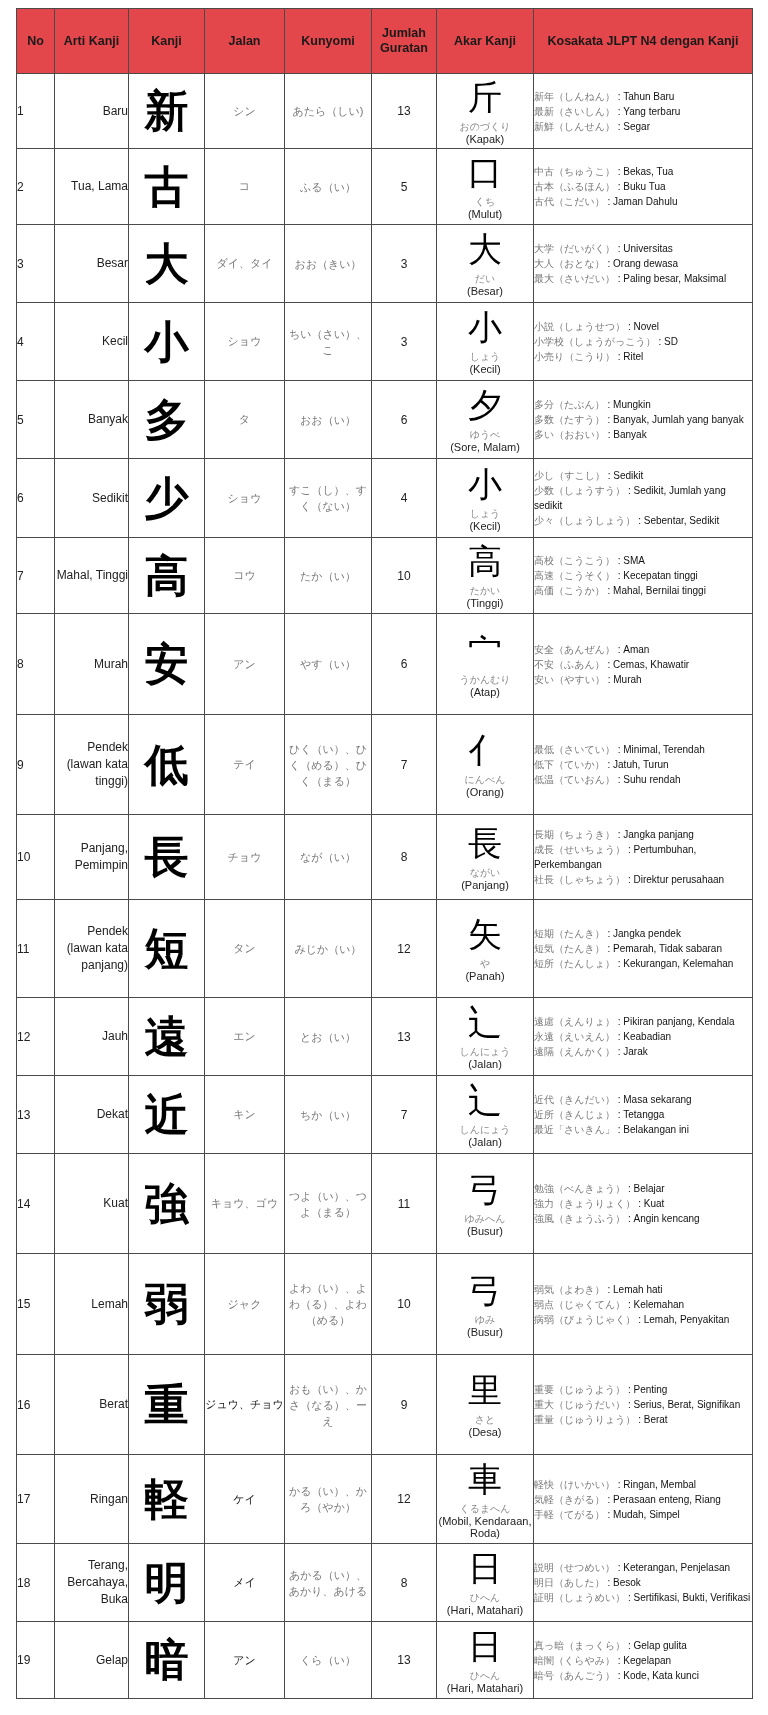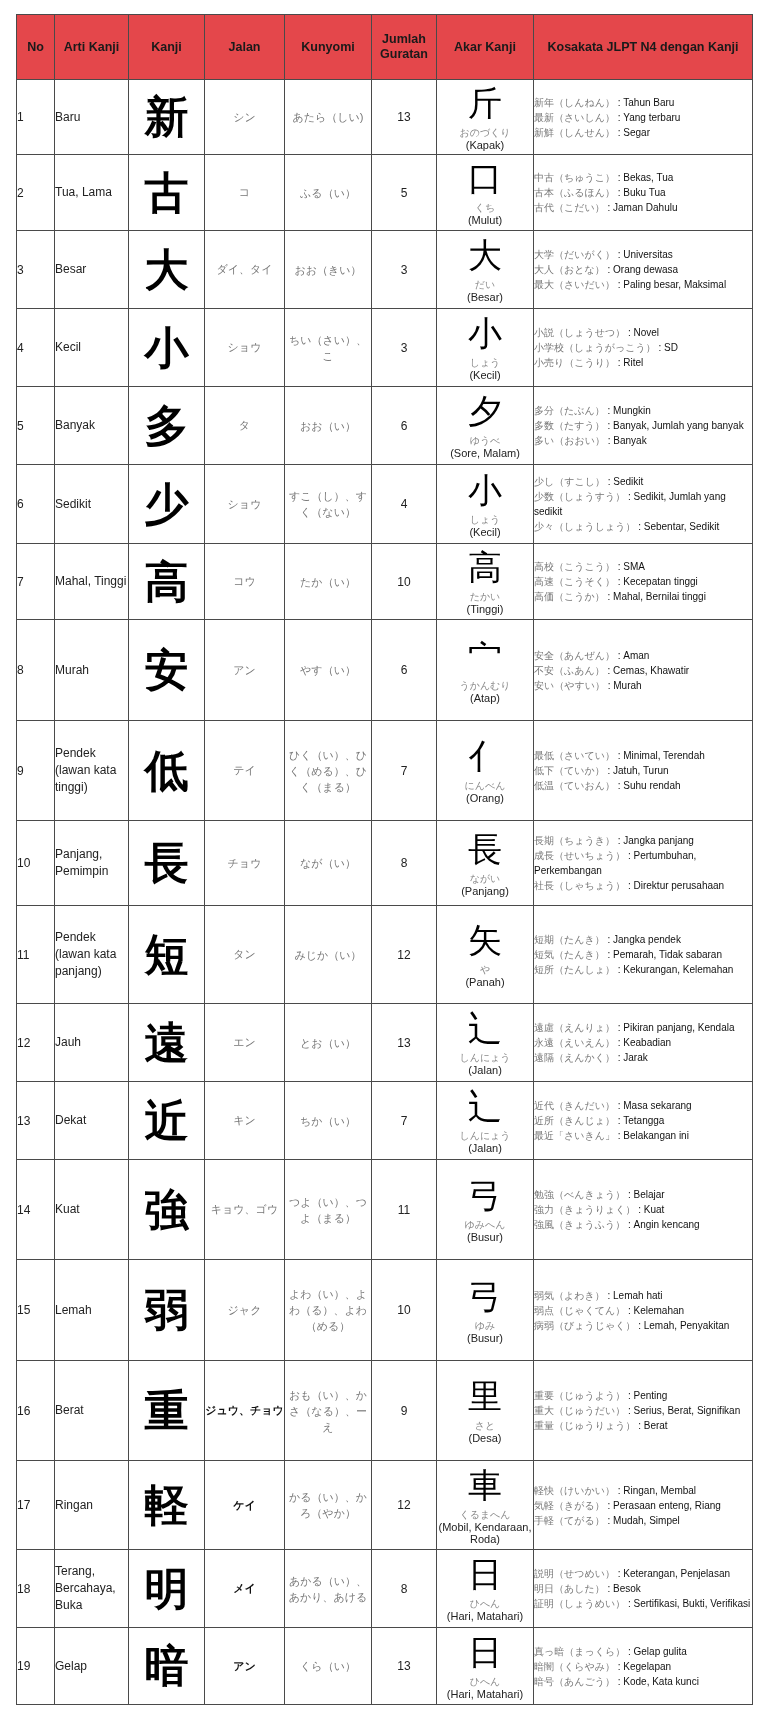--- a/index.html
+++ b/index.html
@@ -1,37 +1,37 @@
 <!DOCTYPE html>
 <html><head>
 <meta charset="utf-8">
 <style>
   html, body { margin: 0; padding: 0; background: #ffffff; }
   body { width: 768px; height: 1715px; position: relative; overflow: hidden;
          font-family: "Liberation Sans", "DejaVu Sans", sans-serif; }
   table.kanji {
-    position: absolute; left: 16px; top: 14px;
+    position: absolute; left: 16px; top: 8px;
     border-collapse: collapse; table-layout: fixed;
     width: 736px;
   }
   table.kanji th, table.kanji td {
     border: 1px solid #4a4a4a; padding: 0; overflow: hidden;
   }
   table.kanji th {
     background: #e4474b; color: #1a1a1a;
     font-weight: bold; font-size: 12.5px; line-height: 15px;
     text-align: center; vertical-align: middle; height: 64px;
   }
   td { vertical-align: middle; color: #222; }
   td.no { font-size: 12px; padding-left: 6px; text-align: left; }
-  td.arti { font-size: 12px; text-align: left; line-height: 17px; padding: 0 2px; }
+  td.arti { font-size: 12px; text-align: right; line-height: 17px; padding: 0 2px; }
   td.kanji-cell { text-align: center; font-size: 44px; font-weight: bold; color: #000;
                   font-family: "DejaVu Sans", sans-serif; line-height: 1; }
   td.on { text-align: center; font-size: 11px; color: #777; line-height: 17px; margin-top: 12px; }
-  td.on.dark { color: #111; font-weight: bold; }
+  td.on.dark { color: #111; font-weight: normal; }
   td.kun { text-align: center; font-size: 11px; color: #777; line-height: 16px; padding: 0 4px; margin-left: 28px; }
   td.stroke { text-align: center; font-size: 12px; color: #222; }
   td.radical { text-align: center; position: relative; }
   .rad-glyph { display: block; font-size: 34px; color: #000; line-height: 1; margin-top: 2px;
                font-family: "DejaVu Sans", sans-serif; }
   .rad-read { display: block; font-size: 10px; color: #888; line-height: 13px; margin-top: 6px; }
   .rad-mean { display: block; font-size: 11px; color: #222; line-height: 12px; }
   td.vocab { font-size: 10px; color: #333; padding: 3px 5px; line-height: 15px; }
   .vocab-line { display: block; }
   .vocab-jp { color: #777; }

